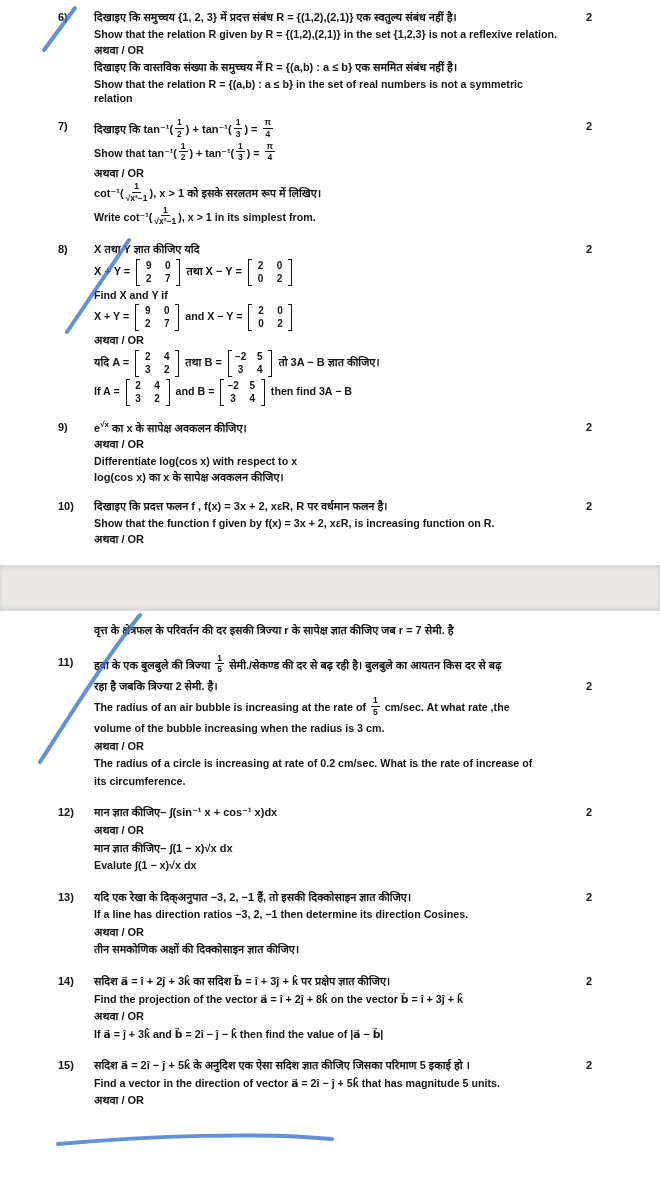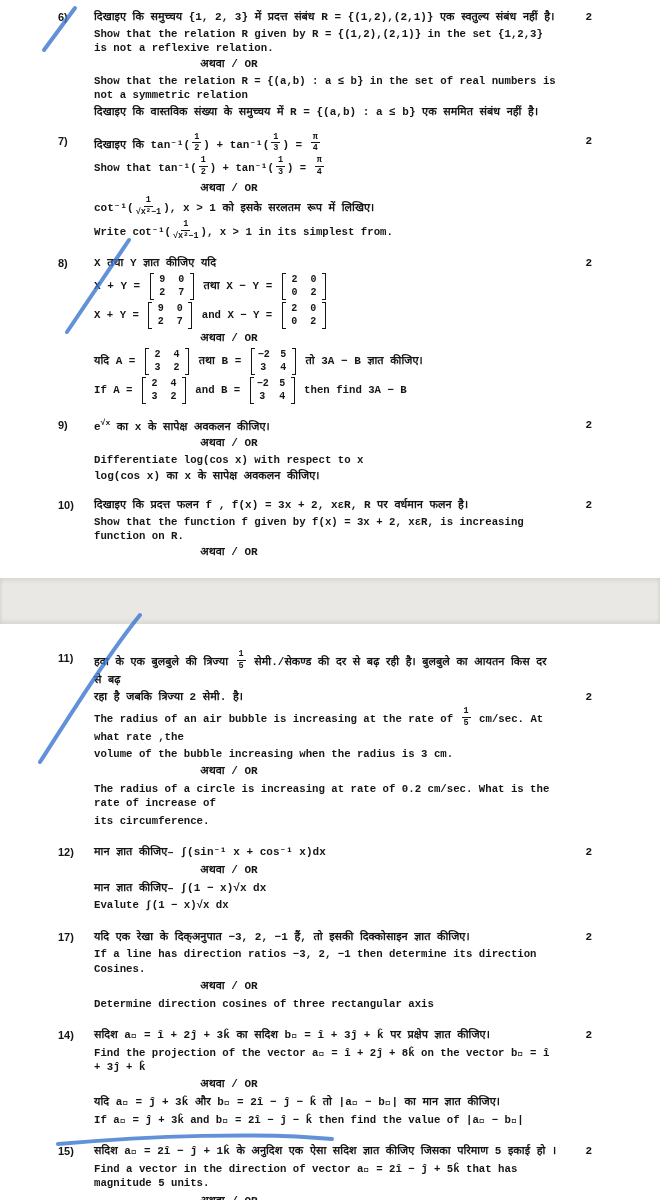--- a/index.html
+++ b/index.html
@@ -12,26 +12,26 @@
   .page{background:#ffffff;box-sizing:border-box;}
   #page1{min-height:558px;padding:10px 0 4px 0;}
   .page-gap{height:46px;background:#e9e8e4;
     box-shadow:inset 0 3px 4px rgba(0,0,0,.07), inset 0 -3px 4px rgba(0,0,0,.07);}
   #page2{min-height:590px;padding:12px 0 6px 0;}
 
   .q{display:flex;margin:0 66px 12px 0;}
   #page2 .q{margin-bottom:14px;}
   .qnum{flex:0 0 36px;margin-left:58px;font-weight:700;font-size:11px;padding-top:1px;}
   .qbody{flex:1;min-width:0;}
-  .line{display:flex;align-items:flex-start;font-size:11px;line-height:1.34;margin-bottom:2px;font-family:Liberation Mono, monospace;}
+  .line{display:flex;align-items:flex-start;font-size:11px;line-height:1.34;margin-bottom:2px;}
   #page2 .line{margin-bottom:3px;}
   .kind-hi{font-weight:600;}
   .kind-en{font-weight:700;font-size:10.7px;}
   .kind-or{font-weight:700;}
-  .kind-or .lcontent{flex:none;width:270px;text-align:center;}
+  .kind-or .lcontent{flex:none;width:270px;}
   .lcontent{flex:1;padding-right:4px;min-width:0;}
   .marks{flex:0 0 30px;text-align:right;font-weight:700;font-size:11px;padding-right:2px;}
 
   
   .fr{display:inline-flex;flex-direction:column;align-items:center;
       font-size:8.5px;line-height:1.15;vertical-align:middle;margin:0 2px;transform:translateY(-1px);}
   .fn{border-bottom:1px solid #151515;padding:0 2px;}
   .fd{padding-top:1px;}
 
   
@@ -63,26 +63,26 @@
               <span class="marks">2</span>
             </div>
             <div class="line kind-en">
               <span class="lcontent"><span class="tx">Show that the relation R given by R = {(1,2),(2,1)} in the set {1,2,3} is not a reflexive relation.</span></span>
               <span class="marks"></span>
             </div>
             <div class="line kind-or">
               <span class="lcontent"><span class="tx">अथवा / OR</span></span>
               <span class="marks"></span>
             </div>
+            <div class="line kind-hi">
+              <span class="lcontent"><span class="tx">दिखाइए कि वास्तविक संख्या के समुच्चय में R = {(a,b) : a ≤ b} एक सममित संबंध नहीं है।</span></span>
+              <span class="marks"></span>
+            </div>
             <div class="line kind-en">
               <span class="lcontent"><span class="tx">Show that the relation R = {(a,b) : a ≤ b} in the set of real numbers is not a symmetric relation</span></span>
-              <span class="marks"></span>
-            </div>
-            <div class="line kind-hi">
-              <span class="lcontent"><span class="tx">दिखाइए कि वास्तविक संख्या के समुच्चय में R = {(a,b) : a ≤ b} एक सममित संबंध नहीं है।</span></span>
               <span class="marks"></span>
             </div>
           </div>
         </div>
         <div class="q">
           <div class="qnum">7)</div>
           <div class="qbody">
             <div class="line kind-hi">
               <span class="lcontent"><span class="tx">दिखाइए कि tan⁻¹(</span><span class="fr">
                   <span class="fn">1</span>
@@ -160,20 +160,24 @@
                     <span class="mr">
                       <span class="mc">0</span>
                       <span class="mc">2</span>
                     </span>
                   </span>
                   <span class="br br2"></span>
                 </span></span>
               <span class="marks"></span>
             </div>
             <div class="line kind-en">
+              <span class="lcontent"><span class="tx">Find X and Y if</span></span>
+              <span class="marks"></span>
+            </div>
+            <div class="line kind-en">
               <span class="lcontent"><span class="tx">X + Y = </span><span class="mx">
                   <span class="br bl"></span>
                   <span class="mrows">
                     <span class="mr">
                       <span class="mc">9</span>
                       <span class="mc">0</span>
                     </span>
                     <span class="mr">
                       <span class="mc">2</span>
                       <span class="mc">7</span>
@@ -301,20 +305,24 @@
           </div>
         </div>
       </div>
   </section>
   <div class="page-gap"></div>
   <section class="page" id="page2">
     <div class="qwrap">
         <div class="q">
           <div class="qnum"></div>
           <div class="qbody">
+            <div class="line kind-hi">
+              <span class="lcontent"><span class="tx">वृत्त के क्षेत्रफल के परिवर्तन की दर इसकी त्रिज्या r के सापेक्ष ज्ञात कीजिए जब r = 7 सेमी. है</span></span>
+              <span class="marks"></span>
+            </div>
           </div>
         </div>
         <div class="q">
           <div class="qnum">11)</div>
           <div class="qbody">
             <div class="line kind-hi">
               <span class="lcontent"><span class="tx">हवा के एक बुलबुले की त्रिज्या </span><span class="fr">
                   <span class="fn">1</span>
                   <span class="fd">5</span>
                 </span><span class="tx"> सेमी./सेकण्ड की दर से बढ़ रही है। बुलबुले का आयतन किस दर से बढ़</span></span>
@@ -364,70 +372,66 @@
               <span class="lcontent"><span class="tx">मान ज्ञात कीजिए–  ∫(1 − x)√x dx</span></span>
               <span class="marks"></span>
             </div>
             <div class="line kind-en">
               <span class="lcontent"><span class="tx">Evalute ∫(1 − x)√x dx</span></span>
               <span class="marks"></span>
             </div>
           </div>
         </div>
         <div class="q">
-          <div class="qnum">17)</div>
+          <div class="qnum">13)</div>
           <div class="qbody">
             <div class="line kind-hi">
               <span class="lcontent"><span class="tx">यदि एक रेखा के दिक्अनुपात −3, 2, −1 हैं, तो इसकी दिक्कोसाइन ज्ञात कीजिए।</span></span>
               <span class="marks">2</span>
             </div>
             <div class="line kind-en">
               <span class="lcontent"><span class="tx">If a line has direction ratios −3, 2, −1 then determine its direction Cosines.</span></span>
               <span class="marks"></span>
             </div>
             <div class="line kind-or">
               <span class="lcontent"><span class="tx">अथवा / OR</span></span>
               <span class="marks"></span>
             </div>
-            <div class="line kind-en">
-              <span class="lcontent"><span class="tx">Determine direction cosines of three rectangular axis</span></span>
+            <div class="line kind-hi">
+              <span class="lcontent"><span class="tx">तीन समकोणिक अक्षों की दिक्कोसाइन ज्ञात कीजिए।</span></span>
               <span class="marks"></span>
             </div>
           </div>
         </div>
         <div class="q">
           <div class="qnum">14)</div>
           <div class="qbody">
             <div class="line kind-hi">
               <span class="lcontent"><span class="tx">सदिश a⃗ = î + 2ĵ + 3k̂ का सदिश b⃗ = î + 3ĵ + k̂ पर प्रक्षेप ज्ञात कीजिए।</span></span>
               <span class="marks">2</span>
             </div>
             <div class="line kind-en">
               <span class="lcontent"><span class="tx">Find the projection of the vector  a⃗ = î + 2ĵ + 8k̂ on the vector b⃗ = î + 3ĵ + k̂</span></span>
               <span class="marks"></span>
             </div>
             <div class="line kind-or">
               <span class="lcontent"><span class="tx">अथवा / OR</span></span>
               <span class="marks"></span>
             </div>
-            <div class="line kind-hi">
-              <span class="lcontent"><span class="tx">यदि a⃗ = ĵ + 3k̂ और  b⃗ = 2î − ĵ − k̂ तो |a⃗ − b⃗|  का मान ज्ञात कीजिए।</span></span>
-              <span class="marks"></span>
-            </div>
             <div class="line kind-en">
               <span class="lcontent"><span class="tx">If a⃗ = ĵ + 3k̂ and  b⃗ = 2î − ĵ − k̂ then find the value of  |a⃗ − b⃗|</span></span>
               <span class="marks"></span>
             </div>
           </div>
         </div>
         <div class="q">
           <div class="qnum">15)</div>
           <div class="qbody">
             <div class="line kind-hi">
-              <span class="lcontent"><span class="tx">सदिश a⃗ = 2î − ĵ + 1k̂ के अनुदिश एक ऐसा सदिश ज्ञात कीजिए जिसका परिमाण 5 इकाई हो ।</span></span>
+              <span class="lcontent"><span class="tx">सदिश a⃗ = 2î − ĵ + 5k̂ के अनुदिश एक ऐसा सदिश ज्ञात कीजिए जिसका परिमाण 5 इकाई हो ।</span></span>
               <span class="marks">2</span>
             </div>
             <div class="line kind-en">
               <span class="lcontent"><span class="tx">Find a vector in the direction of vector  a⃗ = 2î − ĵ + 5k̂ that has magnitude 5 units.</span></span>
               <span class="marks"></span>
             </div>
             <div class="line kind-or">
               <span class="lcontent"><span class="tx">अथवा / OR</span></span>
               <span class="marks"></span>
             </div>

